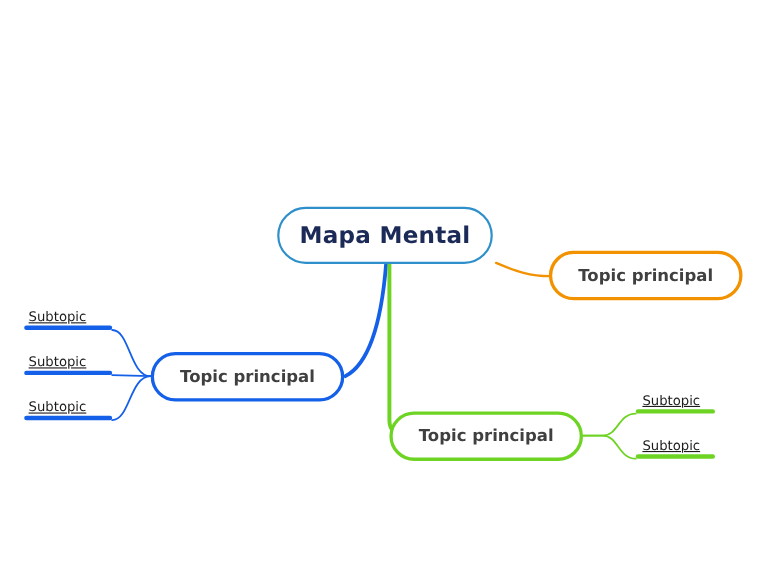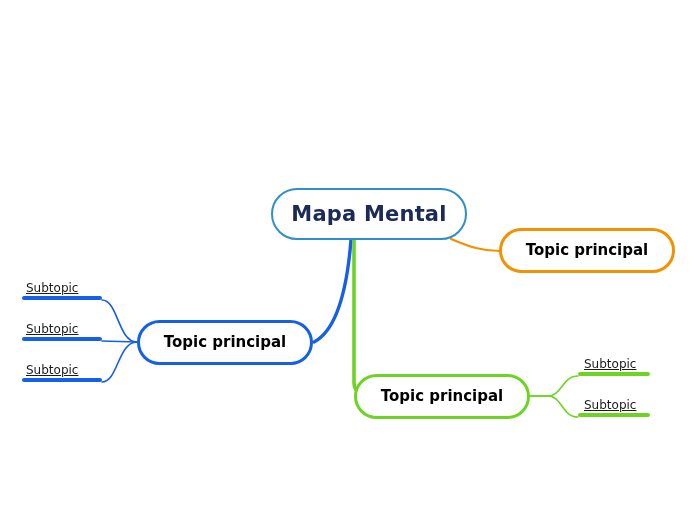--- a/index.html
+++ b/index.html
@@ -34,21 +34,21 @@
     align-items: center;
     justify-content: center;
     white-space: nowrap;
   }
   .node-label {
     display: block;
     line-height: 1;
   }
   
   #node-root {
-    left: 271px;
+    left: 252px;
     top: 188px;
     width: 196px;
     height: 52px;
     border-width: 2px;
     border-color: #2e8fcb;
     border-radius: 26px;
     z-index: 3;
   }
   #node-root .node-label {
     font-size: 21px;
@@ -60,21 +60,21 @@
   .topic {
     height: 45px;
     width: 176px;
     border-width: 3px;
     border-radius: 23px;
     z-index: 3;
   }
   .topic .node-label {
     font-size: 15px;
     font-weight: bold;
-    color: #000000;
+    color: #404040;
   }
   #node-topic-orange {
     left: 499px;
     top: 228px;
     border-color: #f29200;
   }
   #node-topic-blue {
     left: 137px;
     top: 320px;
     border-color: #1560e8;

